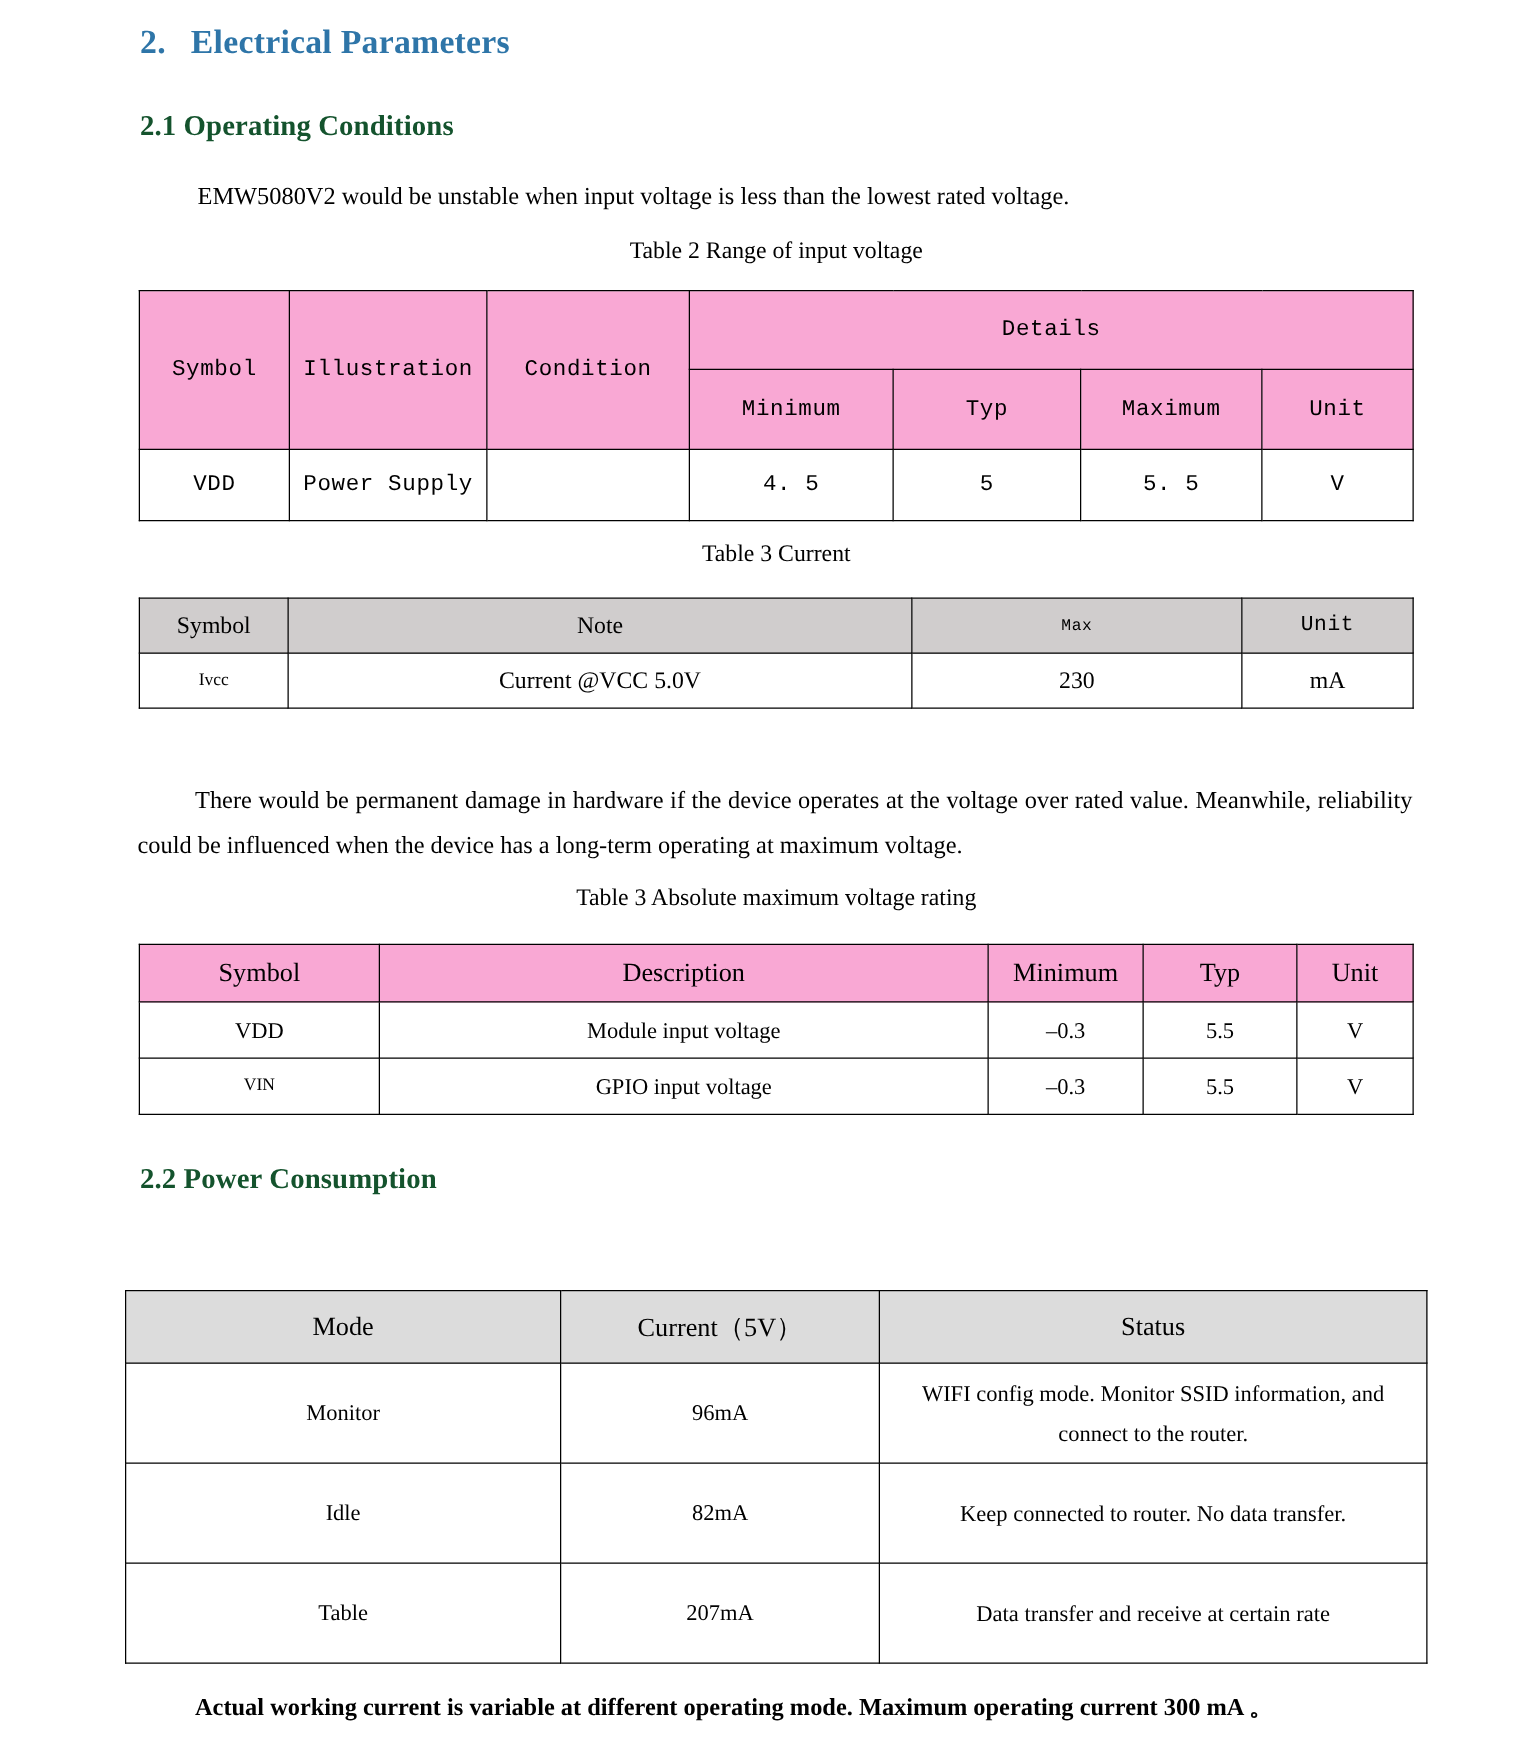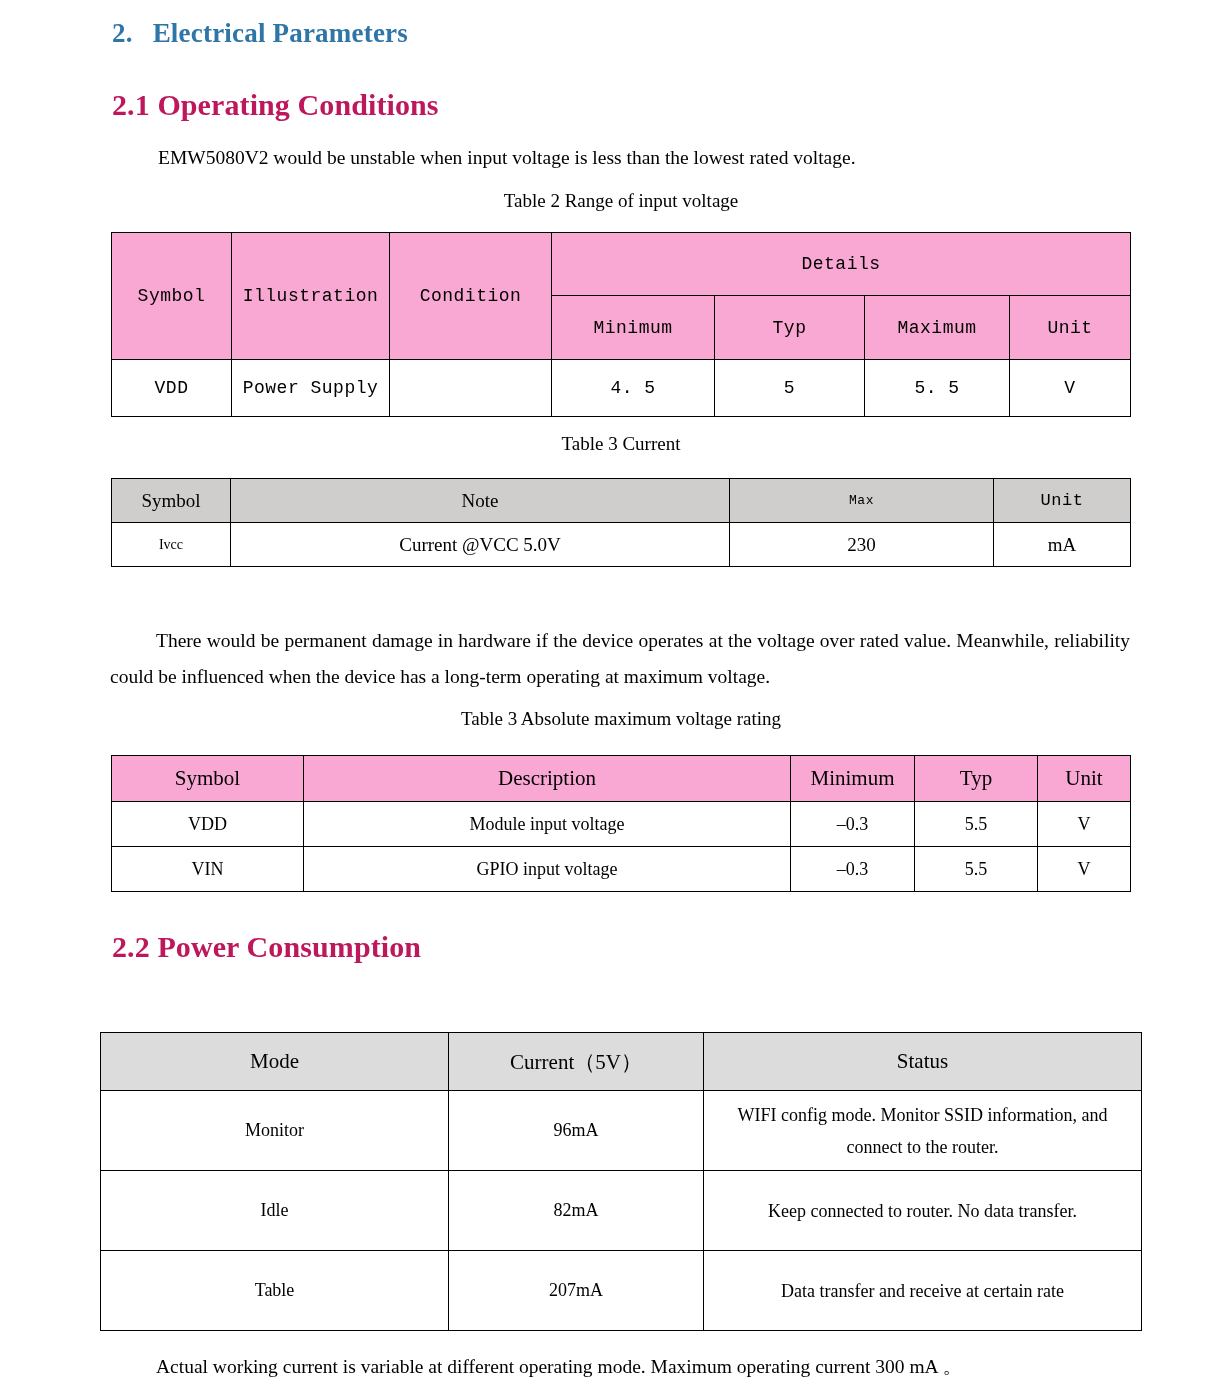--- a/index.html
+++ b/index.html
@@ -28,23 +28,23 @@
     font-size: 27px;
     font-weight: bold;
     color: #2E75A8;
     letter-spacing: 0.2px;
     white-space: nowrap;
   }
   .h1 .num { margin-right: 20px; }
 
   .h2 {
     position: absolute;
-    font-size: 30px;
+    font-size: 23px;
     font-weight: bold;
-    color: #be185d;
+    color: #14532d;
     letter-spacing: 0.1px;
     white-space: nowrap;
   }
 
   
   .para {
     position: absolute;
     font-size: 19.5px;
     line-height: 36px;
     text-align: justify;
@@ -185,21 +185,21 @@
         <td class="hdr-a serif" style="font-size:21px;">Unit</td>
       </tr>
       <tr>
         <td class="serif" style="height:44px; font-size:18px;">VDD</td>
         <td class="serif" style="font-size:18px;">Module input voltage</td>
         <td class="serif" style="font-size:18px;">–0.3</td>
         <td class="serif" style="font-size:18px;">5.5</td>
         <td class="serif cell-top" style="font-size:18px;">V</td>
       </tr>
       <tr>
-        <td class="serif" style="height:44px; font-size:18px;">VIN</td>
+        <td class="serif" style="height:44px; font-size:14px;">VIN</td>
         <td class="serif" style="font-size:18px;">GPIO input voltage</td>
         <td class="serif" style="font-size:18px;">–0.3</td>
         <td class="serif" style="font-size:18px;">5.5</td>
         <td class="serif cell-top" style="font-size:18px;">V</td>
       </tr>
     </tbody>
   </table>
 
   <div class="h2" style="left:112px; top:930px;">2.2 Power Consumption</div>
 
@@ -228,16 +228,16 @@
       </tr>
       <tr>
         <td class="serif" style="height:79px; font-size:18px;">Table</td>
         <td class="serif" style="font-size:18px;">207mA</td>
         <td class="serif cell-left" style="font-size:18px;">Data transfer and receive at certain rate</td>
       </tr>
     </tbody>
   </table>
 
   <div class="para" style="left:110px; top:1352px; width:1020px; line-height:30px;">
-    <span style="display:inline-block; padding-left:46px;">Actual working current is variable at different operating mode. Maximum operating current 300 mA 。</span>
+    <span style="display:inline-block; padding-left:46px;font-weight:bold;">Actual working current is variable at different operating mode. Maximum operating current 300 mA 。</span>
   </div>
 
 </div>
 
 </body></html>

